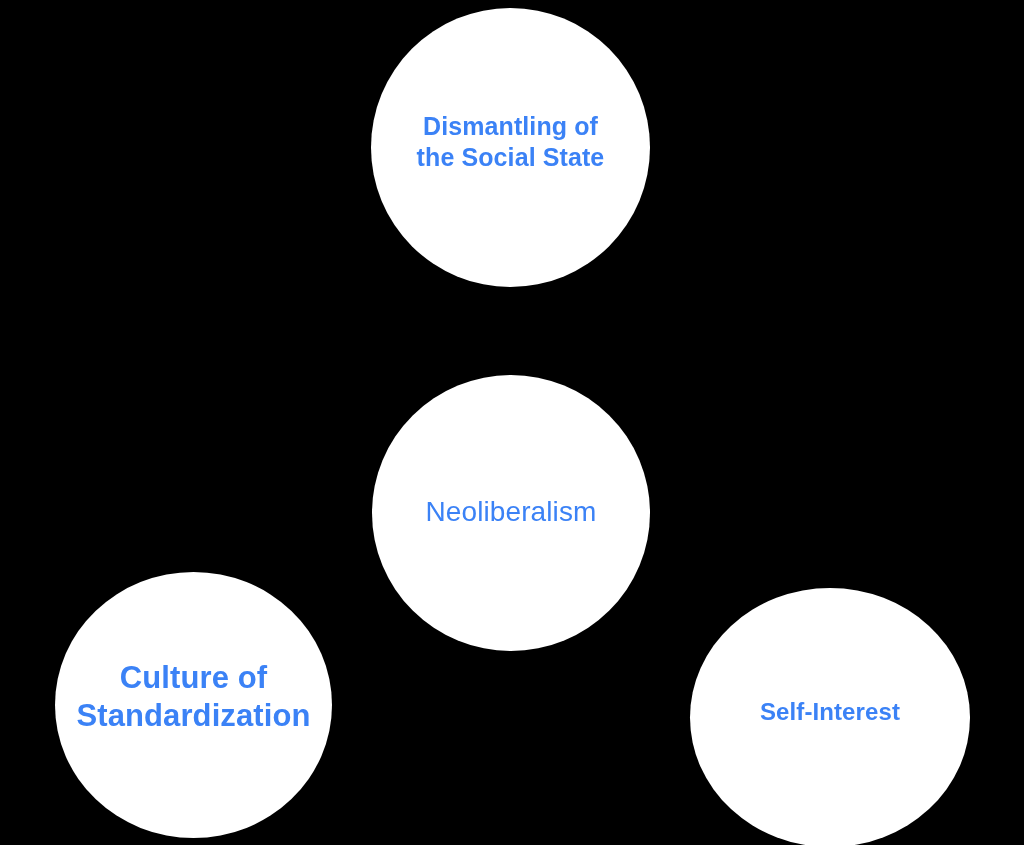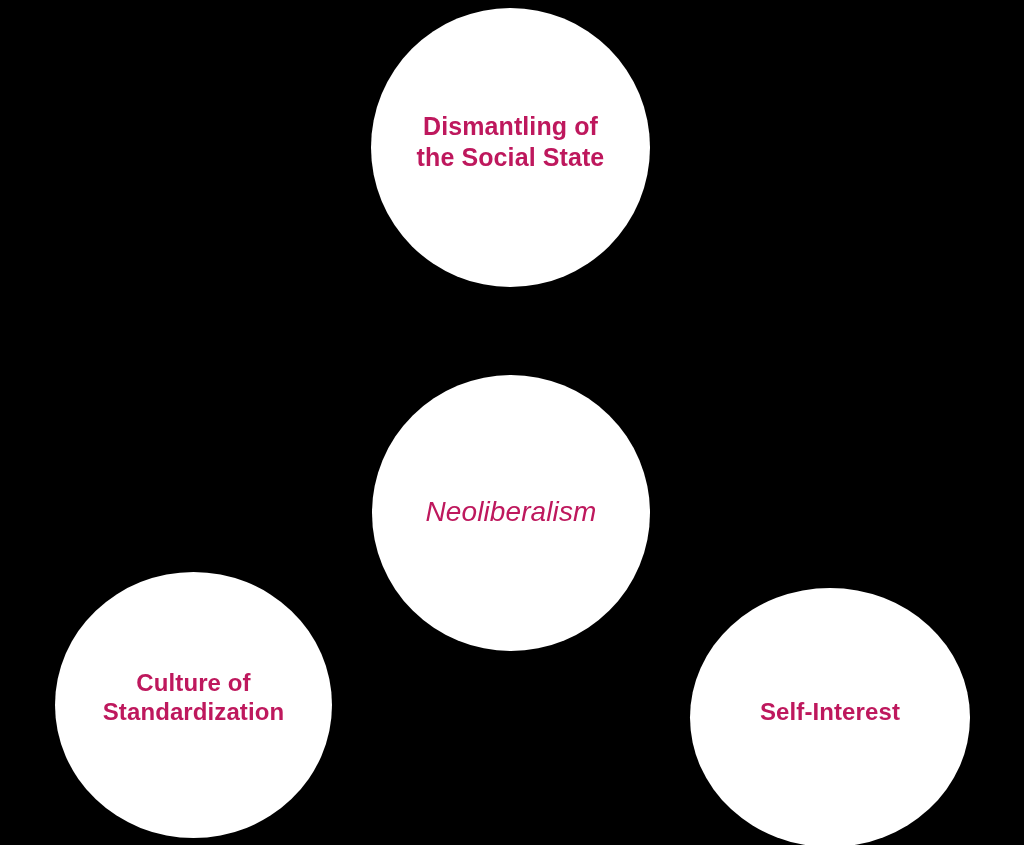--- a/index.html
+++ b/index.html
@@ -18,21 +18,21 @@
   .node {
     position: absolute;
     border-radius: 50%;
     background: #ffffff;
     display: flex;
     align-items: center;
     justify-content: center;
     box-sizing: border-box;
   }
   .node-label {
-    color: #be185d;
+    color: #3b82f6;
     font-family: "Liberation Sans", sans-serif;
     text-align: center;
     line-height: 1.22;
     white-space: pre-line;
     padding: 0 14px;
     letter-spacing: 0.1px;
   }
   
   #node-dismantling {
     left: 371px;
@@ -49,31 +49,30 @@
   #node-neoliberalism {
     left: 372px;
     top: 375px;
     width: 278px;
     height: 276px;
   }
   #node-neoliberalism .node-label {
     font-size: 28px;
     font-weight: normal;
     transform: translateY(-1px);
-    font-style: italic;
   }
   
   #node-culture {
     left: 55px;
     top: 572px;
     width: 277px;
     height: 266px;
   }
   #node-culture .node-label {
-    font-size: 24px;
+    font-size: 31px;
     font-weight: bold;
     transform: translateY(-8px);
   }
   
   #node-self-interest {
     left: 690px;
     top: 588px;
     width: 280px;
     height: 259px;
   }

